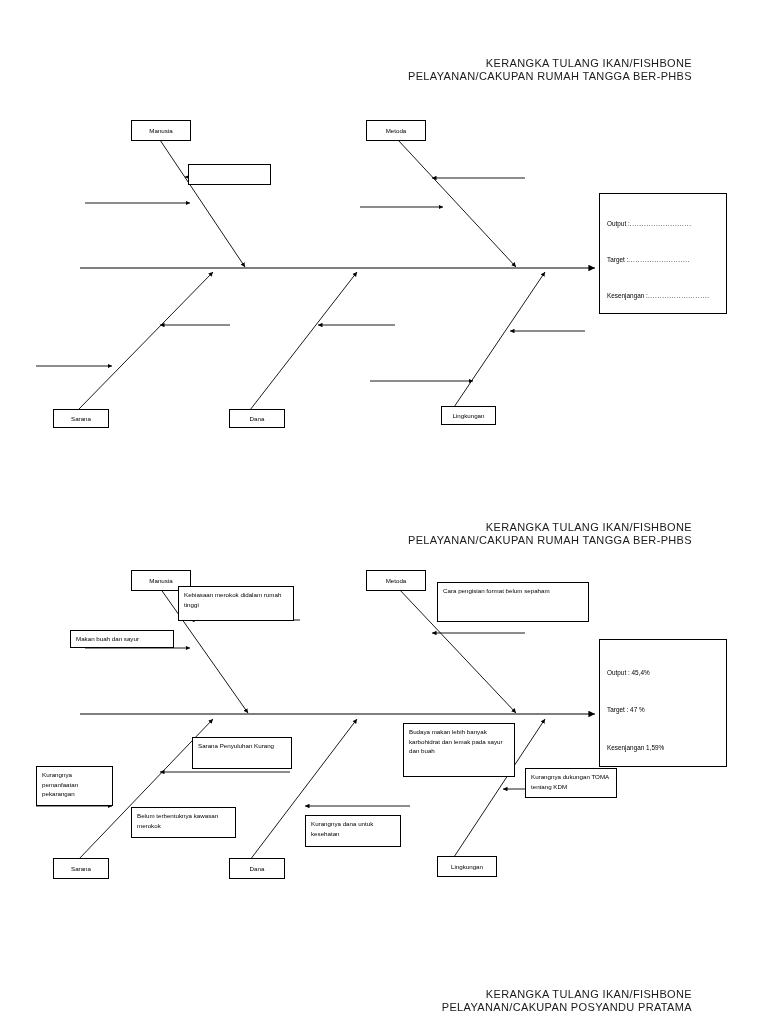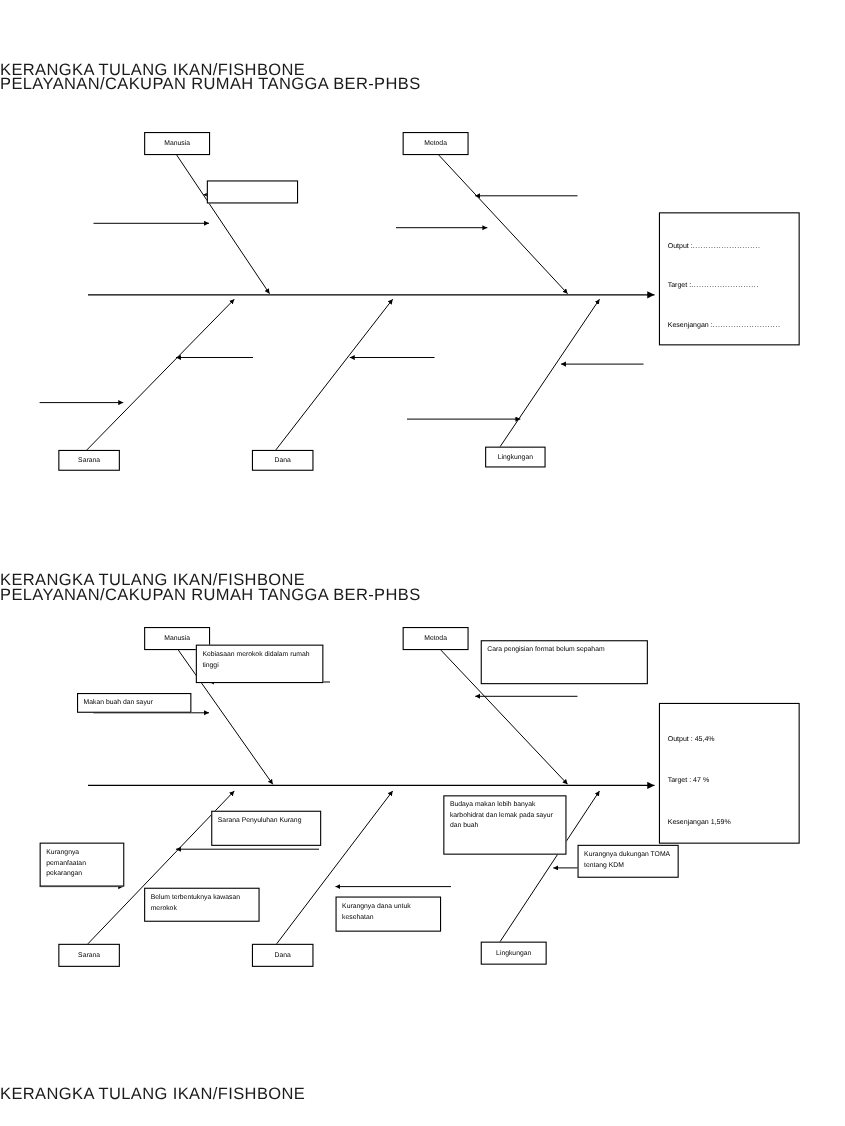--- a/index.html
+++ b/index.html
@@ -24,22 +24,22 @@
   .svg-layer {
     position: absolute;
     left: 0; top: 0;
     width: 768px;
     height: 1024px;
     pointer-events: none;
   }
   .ttl {
     position: absolute;
     width: 692px;
-    text-align: left;
-    font-size: 15px;
+    text-align: right;
+    font-size: 11px;
     letter-spacing: 0.35px;
     line-height: 13px;
     color: #1a1a1a;
     font-family: "Liberation Sans", sans-serif;
   }
   .ttl div { white-space: nowrap; }
 
   .box {
     position: absolute;
     box-sizing: border-box;
@@ -187,15 +187,16 @@
     <span class="line" style="left:7px; top:65px;">
       <span>Target :</span>&nbsp;<span>47 %</span>
     </span>
     <span class="line" style="left:7px; top:103px;">
       <span>Kesenjangan</span>&nbsp;<span>1,59%</span>
     </span>
   </div>
 
   <div class="ttl" style="top:988px;">
     <div>KERANGKA TULANG IKAN/FISHBONE</div>
+    <div>PELAYANAN/CAKUPAN POSYANDU PRATAMA</div>
   </div>
 
 </div>
 
 </body></html>

